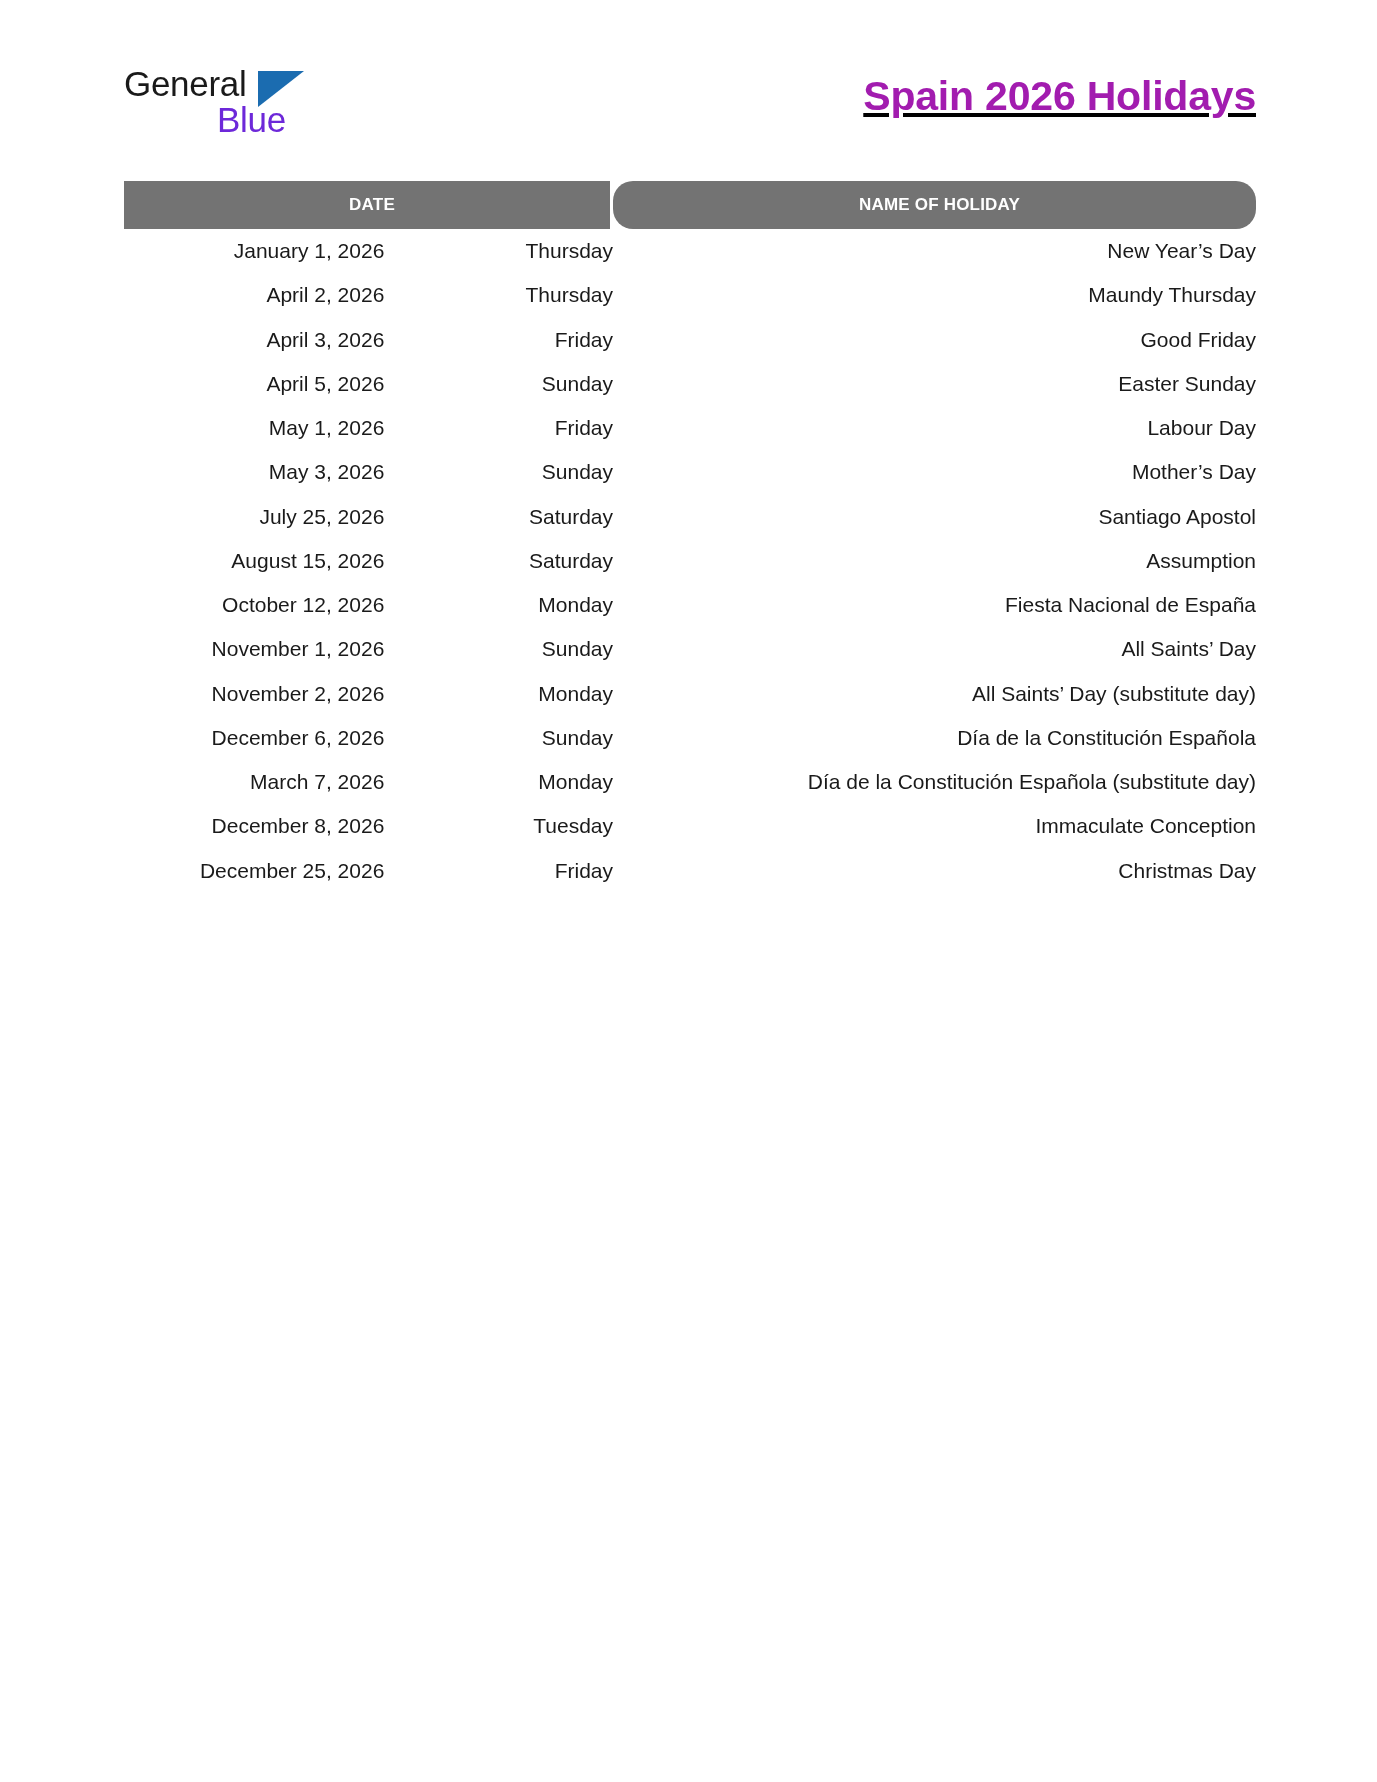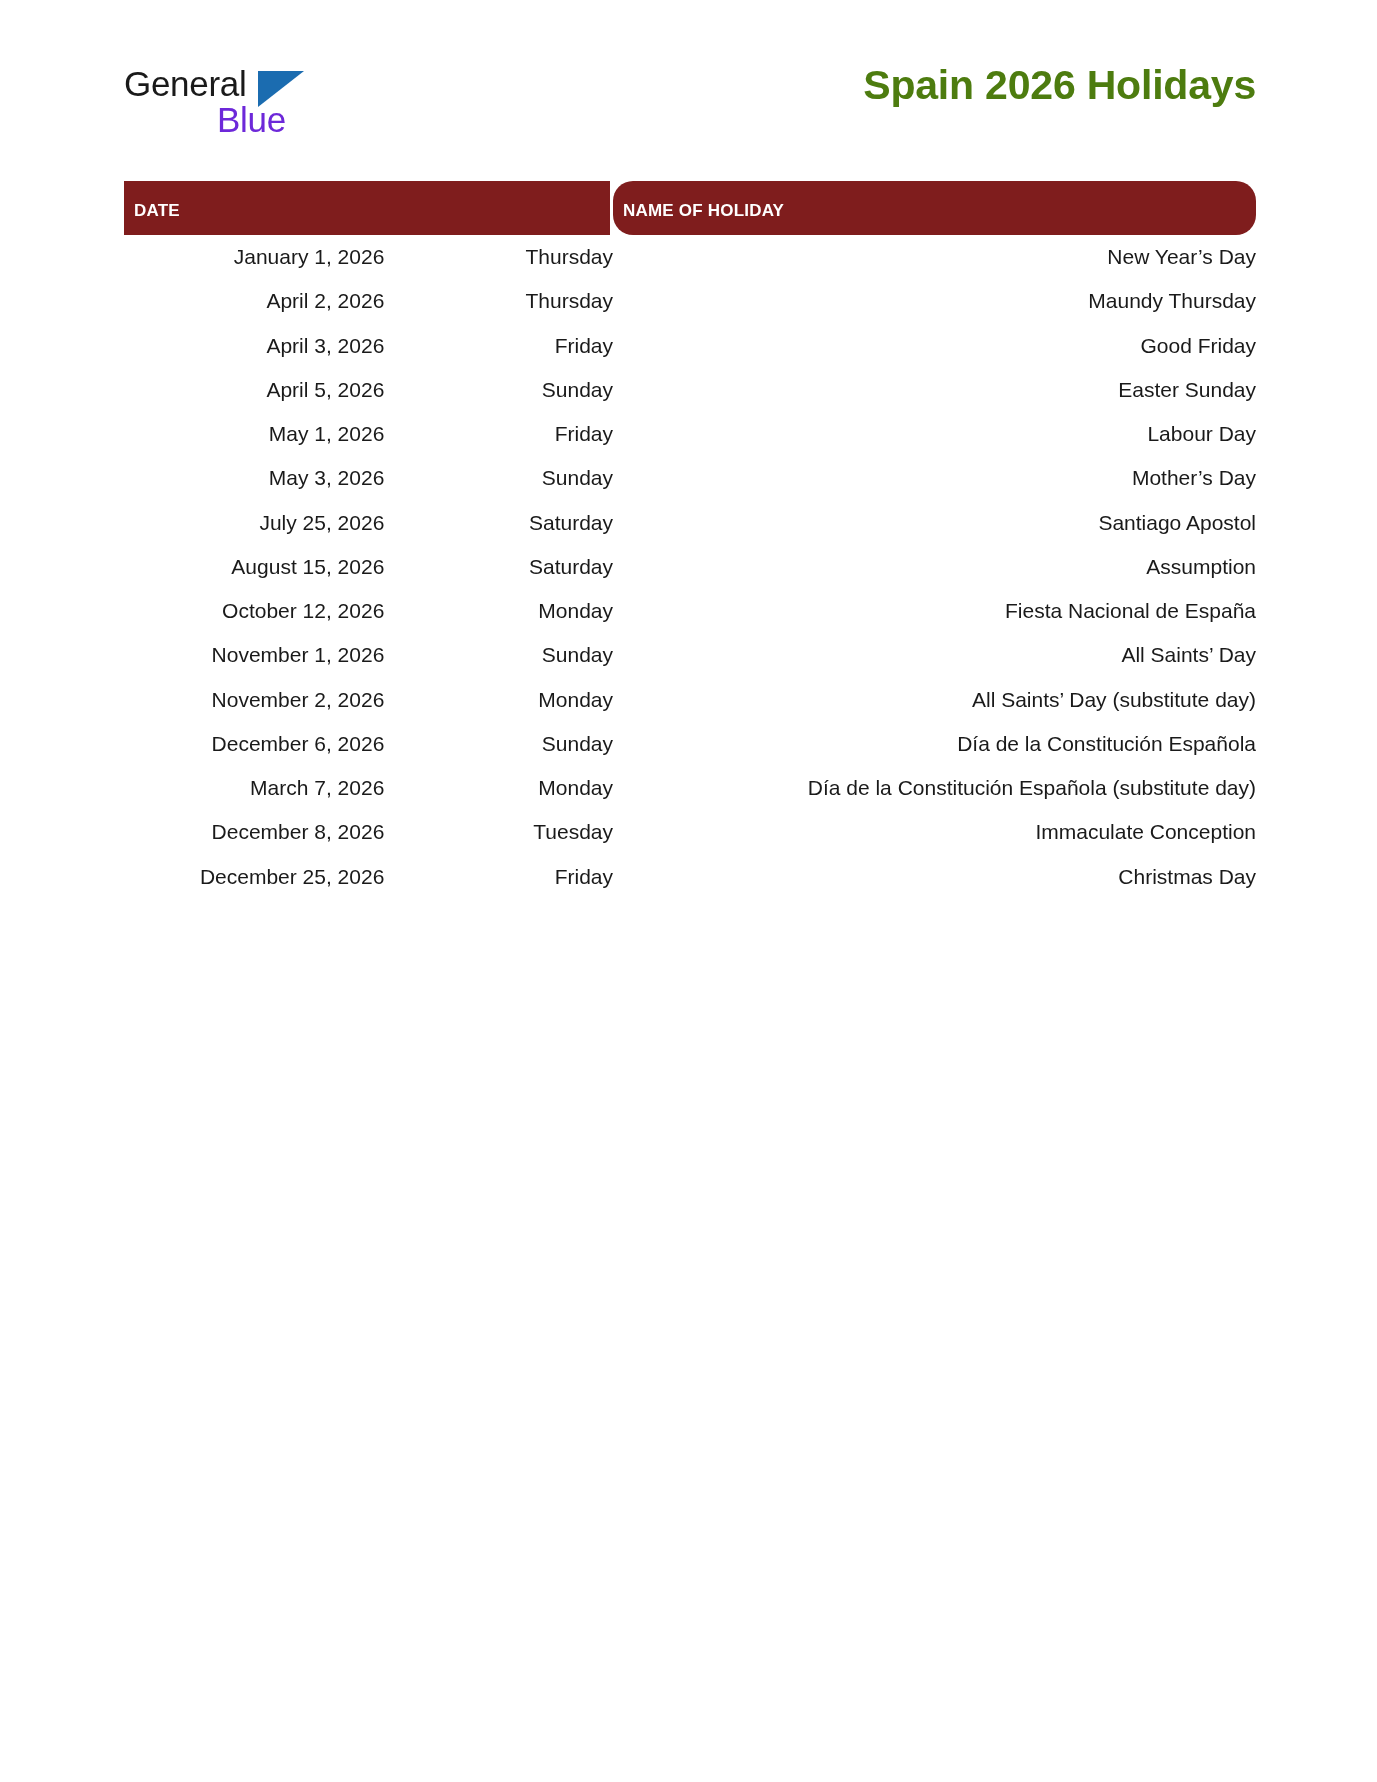--- a/index.html
+++ b/index.html
@@ -23,22 +23,23 @@
   }
 
   
   .doc-header {
     position: absolute;
     left: 124px;
     top: 56px;
     width: 1132px;
     height: 80px;
     display: flex;
-    align-items: flex-end;
+    align-items: center;
     justify-content: space-between;
+    text-decoration: underline;
   }
 
   
   .logo {
     position: relative;
     width: 190px;
     height: 80px;
     line-height: 1;
     user-select: none;
   }
@@ -66,42 +67,42 @@
     top: 46px;
     font-size: 35px;
     letter-spacing: -0.3px;
     color: #6d28d9;
     font-family: "Liberation Sans", sans-serif;
   }
 
   
   .doc-title {
     font-size: 41px;
-    color: #4d7c0f;
+    color: #a21caf;
     white-space: nowrap;
     font-family: "Liberation Sans", sans-serif;
     letter-spacing: -0.2px;
   }
 
   
   .holiday-table {
     position: absolute;
     left: 124px;
     top: 181px;
     width: 1132px;
     border-collapse: separate;
     border-spacing: 0;
   }
   .holiday-table thead th {
-    background: #7f1d1d;
+    background: #737373;
     color: #ffffff;
     font-size: 17px;
     font-weight: bold;
-    text-align: left;
-    padding: 19px 0 13px 10px;
+    text-align: center;
+    padding: 13px 0 13px 10px;
     height: 22px;
     letter-spacing: 0.2px;
     vertical-align: middle;
   }
   th.col-date {
     width: 483px;
     border-right: 3px solid #ffffff;
   }
   th.col-name {
     width: 646px;

